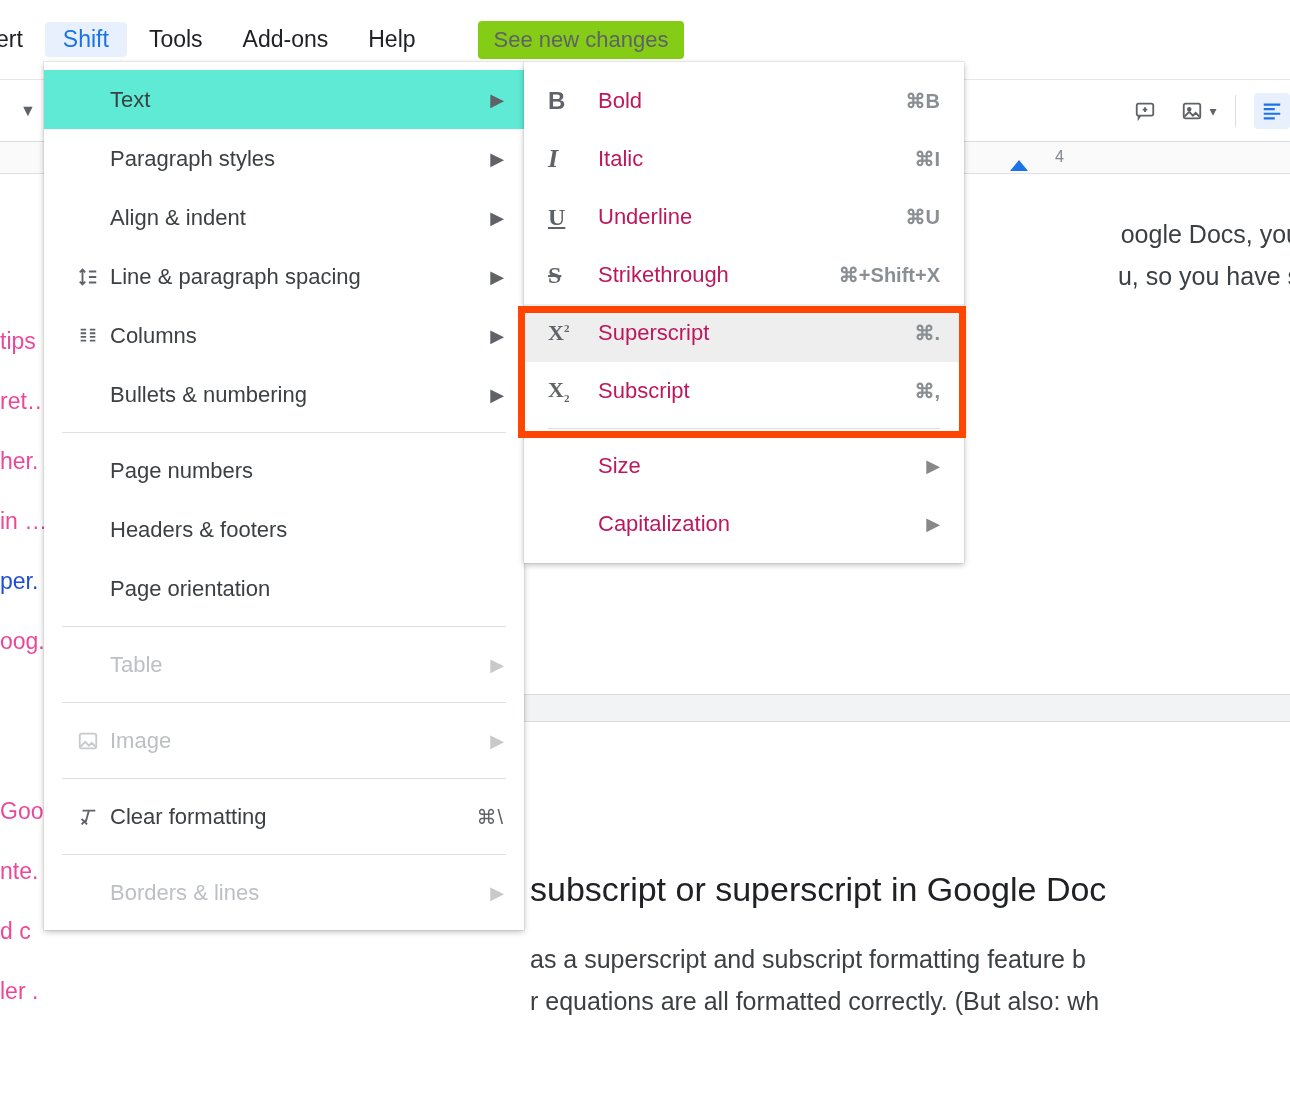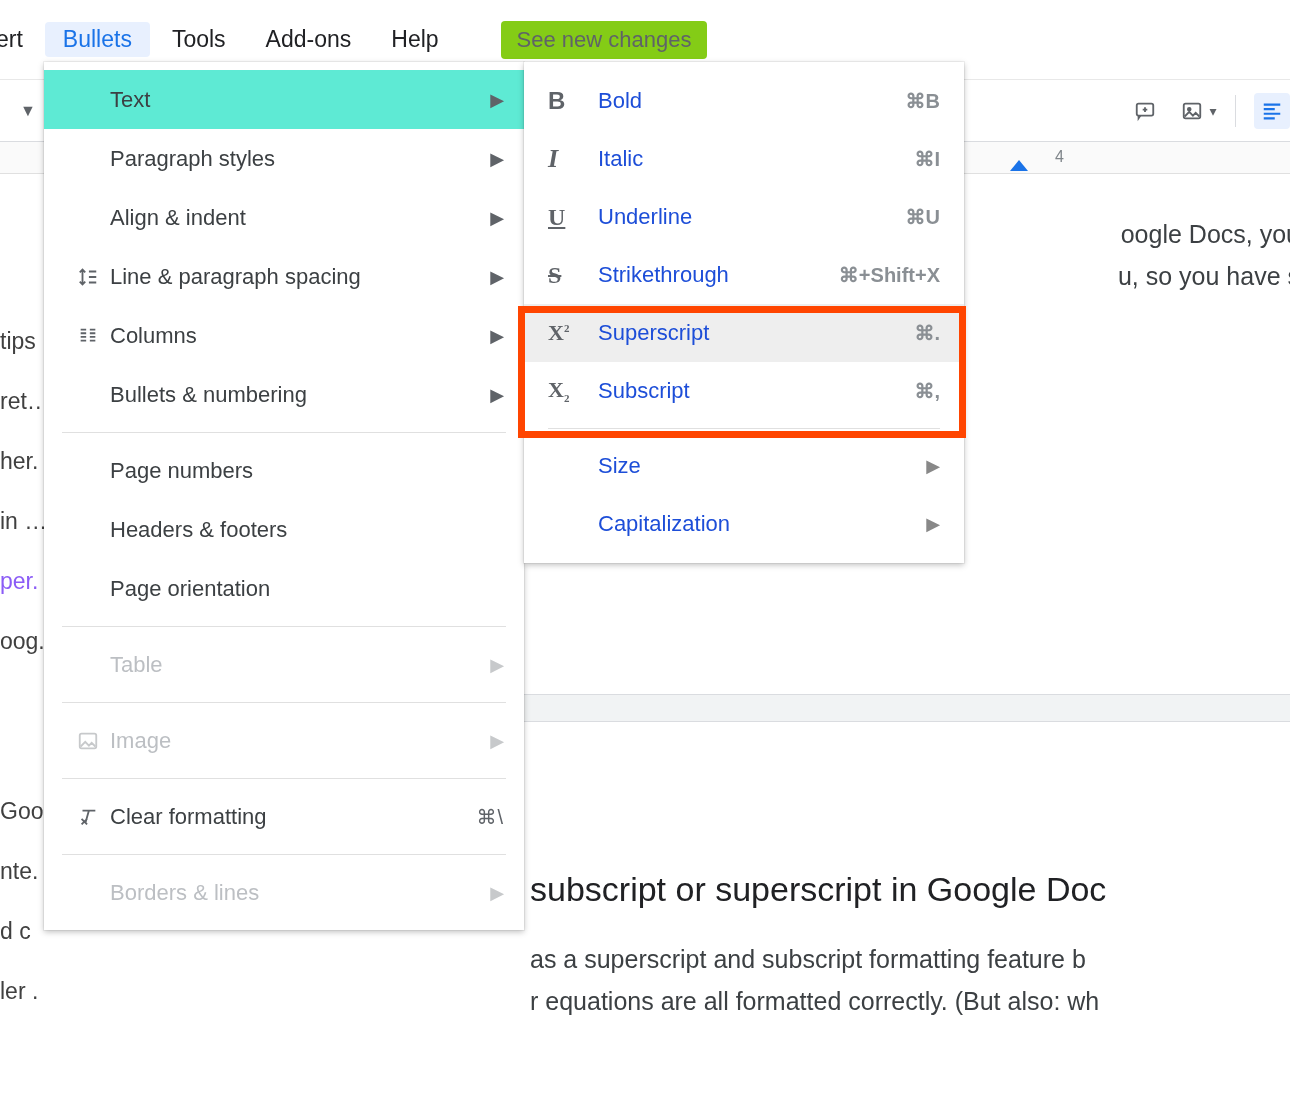--- a/index.html
+++ b/index.html
@@ -98,24 +98,24 @@
     width: 0; height: 0;
     border-left: 9px solid transparent;
     border-right: 9px solid transparent;
     border-bottom: 11px solid #1a73e8;
   }
   
   .left-frag {
     position: absolute;
     left: 0;
     font-size: 23px;
-    color: #404040;
+    color: #ec4899;
     white-space: nowrap;
   }
-  .left-frag.blue { color: #8b5cf6; }
+  .left-frag.blue { color: #1d4ed8; }
   
   .dropdown {
     position: absolute;
     left: 44px;
     top: 62px;
     width: 480px;
     background: #fff;
     box-shadow: 0 2px 6px rgba(0,0,0,0.25), 0 0 0 1px rgba(0,0,0,0.05);
     z-index: 5;
     padding: 8px 0;
@@ -178,21 +178,21 @@
   .sub-icon {
     width: 50px;
     display: flex;
     justify-content: flex-start;
     align-items: center;
     font-size: 24px;
     color: #5f6368;
     font-weight: 700;
     font-family: 'Times New Roman', serif;
   }
-  .sub-label { flex: 1; color:#1d4ed8;}
+  .sub-label { flex: 1; color:#be185d;}
   .sub-shortcut {
     color: #8a8f94;
     font-family: Helvetica, Arial, sans-serif;
     font-size: 20px;
     font-weight: 600;
   }
   .sub-arrow { font-size: 18px; color: #888; }
   .sub-sep {
     height: 1px;
     background: #e0e0e0;
@@ -256,21 +256,21 @@
   .strike { text-decoration: line-through; }
   .underline { text-decoration: underline; }
   .sup-x { font-family: 'Times New Roman'; font-size:22px; position:relative;}
   .caret-down::after { content:"▾"; margin-left:6px; font-size:14px; color:#5f6368;}
 </style>
 </head>
 <body>
 
 <div class="menubar">
   <div class="menubar-item left-cut">ert</div>
-  <div class="menubar-item active">Bullets</div>
+  <div class="menubar-item active">Shift</div>
   <div class="menubar-item">Tools</div>
   <div class="menubar-item">Add-ons</div>
   <div class="menubar-item">Help</div>
   <div class="see-new">See new changes</div>
 </div>
 
 <div class="toolbar-row">
   <div class="toolbar-dropdown-caret">▼</div>
   <div class="toolbar-right">
     <div class="toolbar-btn">

